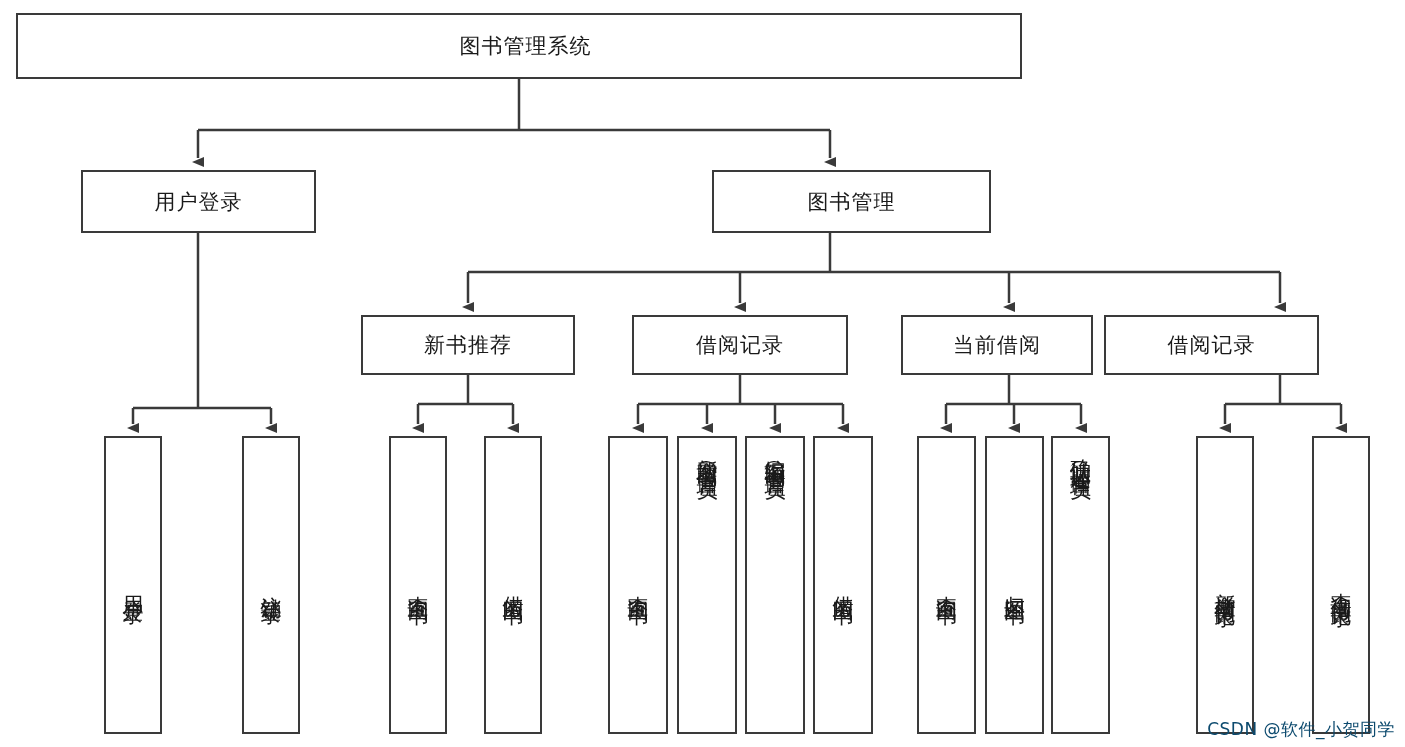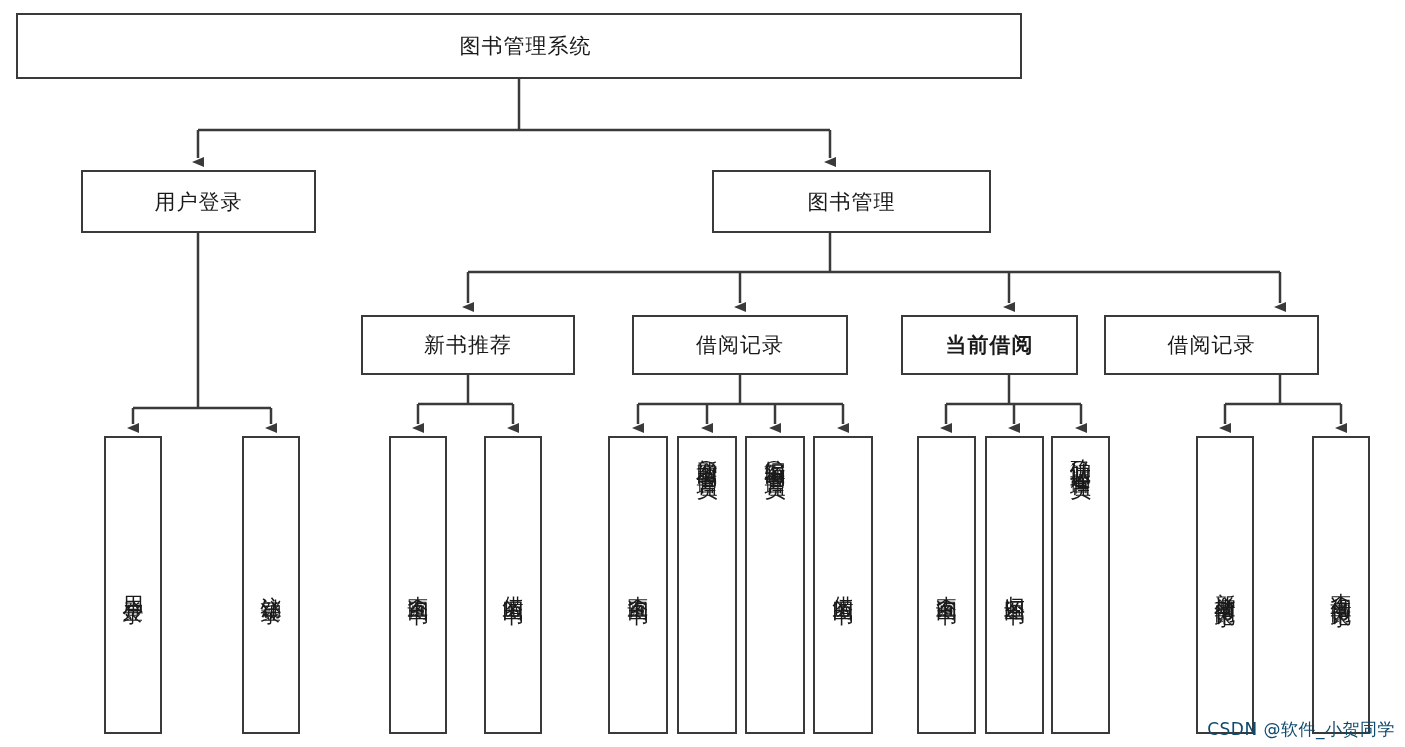--- a/index.html
+++ b/index.html
@@ -133,21 +133,21 @@
   <div class="node h" style="left:712px; top:170px; width:279px; height:63px;">
     <span>图书管理</span>
   </div>
 
   <div class="node h" style="left:361px; top:315px; width:214px; height:60px;">
     <span>新书推荐</span>
   </div>
   <div class="node h" style="left:632px; top:315px; width:216px; height:60px;">
     <span>借阅记录</span>
   </div>
-  <div class="node h" style="left:901px; top:315px; width:177px; height:60px;font-weight:bold;">
+  <div class="node h" style="left:901px; top:315px; width:192px; height:60px;">
     <span>当前借阅</span>
   </div>
   <div class="node h" style="left:1104px; top:315px; width:215px; height:60px;">
     <span>借阅记录</span>
   </div>
 
   <div class="node v center" style="left:104px; top:436px; width:58px; height:298px;">
     <span class="vtext">用户登录</span>
   </div>
   <div class="node v center" style="left:242px; top:436px; width:58px; height:298px;">

